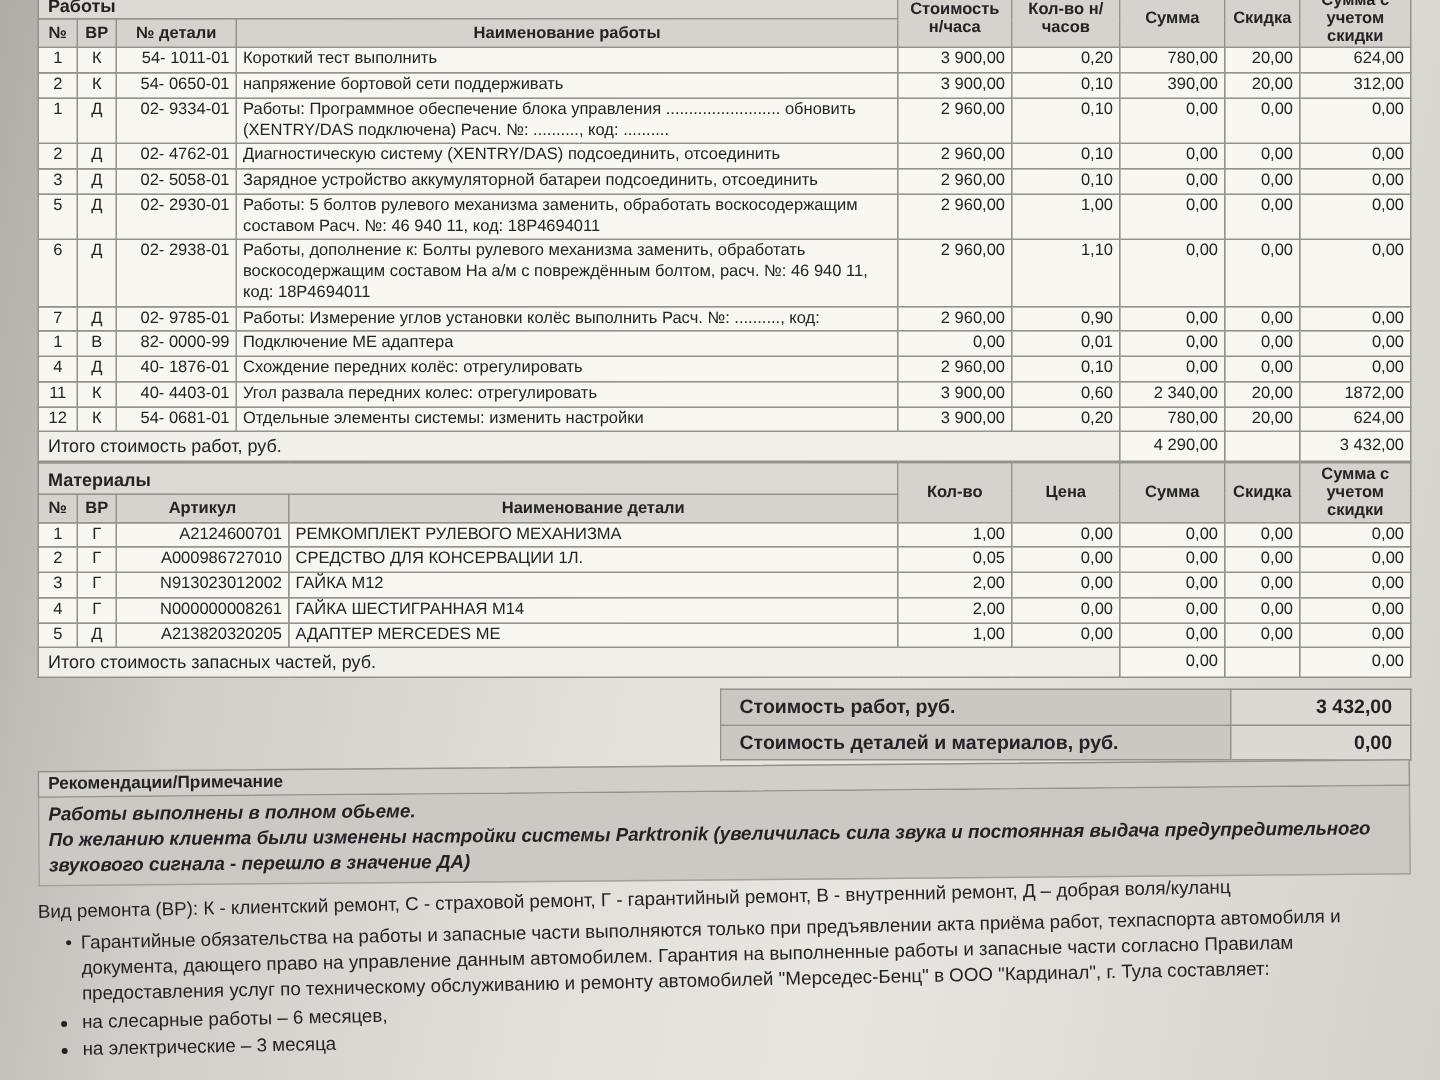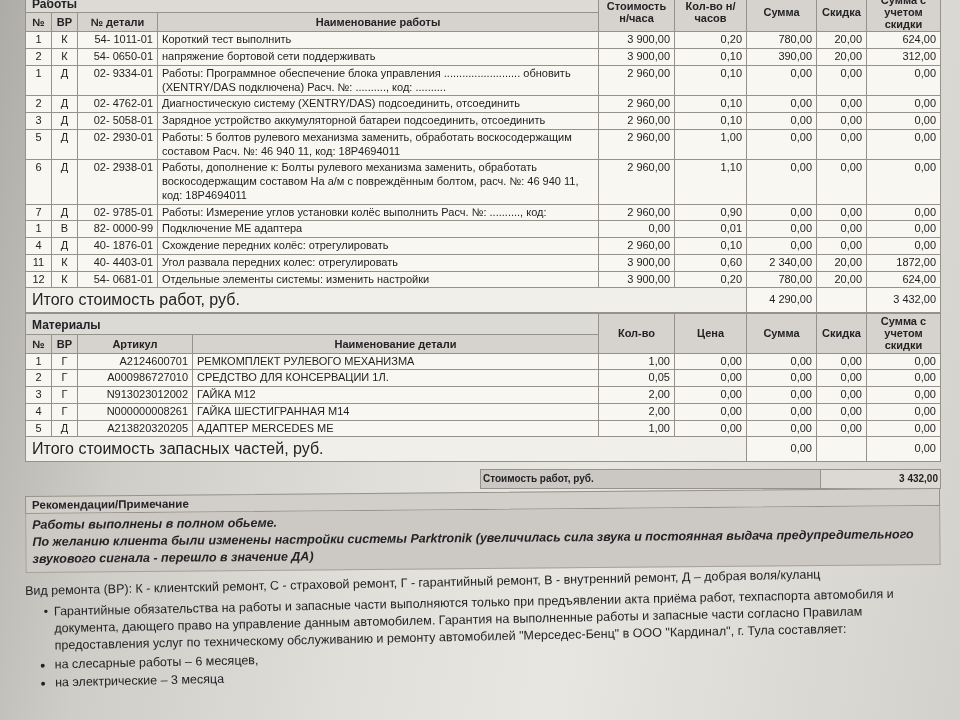--- a/index.html
+++ b/index.html
@@ -11,24 +11,24 @@
   .page{padding:0 10px 0 25px;}
   table{border-collapse:collapse;table-layout:fixed;width:915px;}
   th,td{border:1px solid #96928b;padding:1px 4px;font-size:11px;line-height:1.25;vertical-align:top;background:#f9f7f2;overflow:hidden;word-wrap:break-word;}
   th{background:#d6d3ce;font-weight:bold;text-align:center;vertical-align:middle;line-height:1.1;padding:1px 2px;}
   th.section-title{ text-align:left;background:#dcdad5;font-size:12px;vertical-align:bottom;padding-left:6px;}
   .works{margin-top:-8px;}
   .materials{margin-top:0;}
   td.c{text-align:center;}
   td.num, .col-rate,.col-qty,.col-sum,.col-discount,.col-total,.col-price{text-align:right;}
   td.part{white-space:nowrap;text-align:right;}
-  tr.total-row td.t-label{background:#f1efe9;font-size:16px;padding:2px 6px;}
+  tr.total-row td.t-label{background:#f1efe9;font-size:12px;padding:2px 6px;}
   tr.total-row td{vertical-align:middle;}
   .summary{width:460px;margin-left:455px;margin-top:7px;}
-  .summary td{font-weight:bold;font-size:10px;padding:2px 2px;line-height:1.4;}
+  .summary td{font-weight:bold;font-size:13px;padding:2px 12px;line-height:1.4;}
   .summary td.lbl{background:#cbc8c3;}
   .summary td.val{background:#dcd9d4;text-align:right;}
   .notes{width:915px;margin-top:7px;transform:rotate(-0.5deg);transform-origin:0 0;}
   .notes-title{background:#d2cfca;border:1px solid #96928b;font-weight:bold;font-size:11.5px;padding:2px 6px;}
   .notes-body{background:#ccc9c4;border:1px solid #a5a29c;border-top:none;font-weight:bold;font-style:italic;font-size:12.5px;line-height:1.3;padding:2px 6px 4px 6px;}
   .notes-body .nline{margin:1px 0;}
   .footer{margin-top:10px;font-size:12.5px;line-height:1.35;transform:rotate(-1.2deg);transform-origin:0 0;width:915px;}
   .footer p{margin:4px 0;}
   .footer ul{margin:2px 0 0 28px;padding:0;list-style:disc;}
   .footer ul li{margin:2px 0;}
@@ -310,20 +310,24 @@
   <table class="summary">
     <colgroup>
         <col style="width:340px">
         <col style="width:120px">
       </colgroup>
     <tbody>
       <tr>
         <td class="lbl">Стоимость работ, руб.</td>
         <td class="val">3 432,00</td>
       </tr>
+      <tr>
+        <td class="lbl">Стоимость деталей и материалов, руб.</td>
+        <td class="val">0,00</td>
+      </tr>
     </tbody>
   </table>
 
   <div class="notes">
     <div class="notes-title">Рекомендации/Примечание</div>
     <div class="notes-body">
       <div class="nline">Работы выполнены в полном обьеме.</div>
       <div class="nline">По желанию клиента были изменены настройки системы Parktronik (увеличилась сила звука и постоянная выдача предупредительного звукового сигнала - перешло в значение ДА)</div>
     </div>
   </div>

